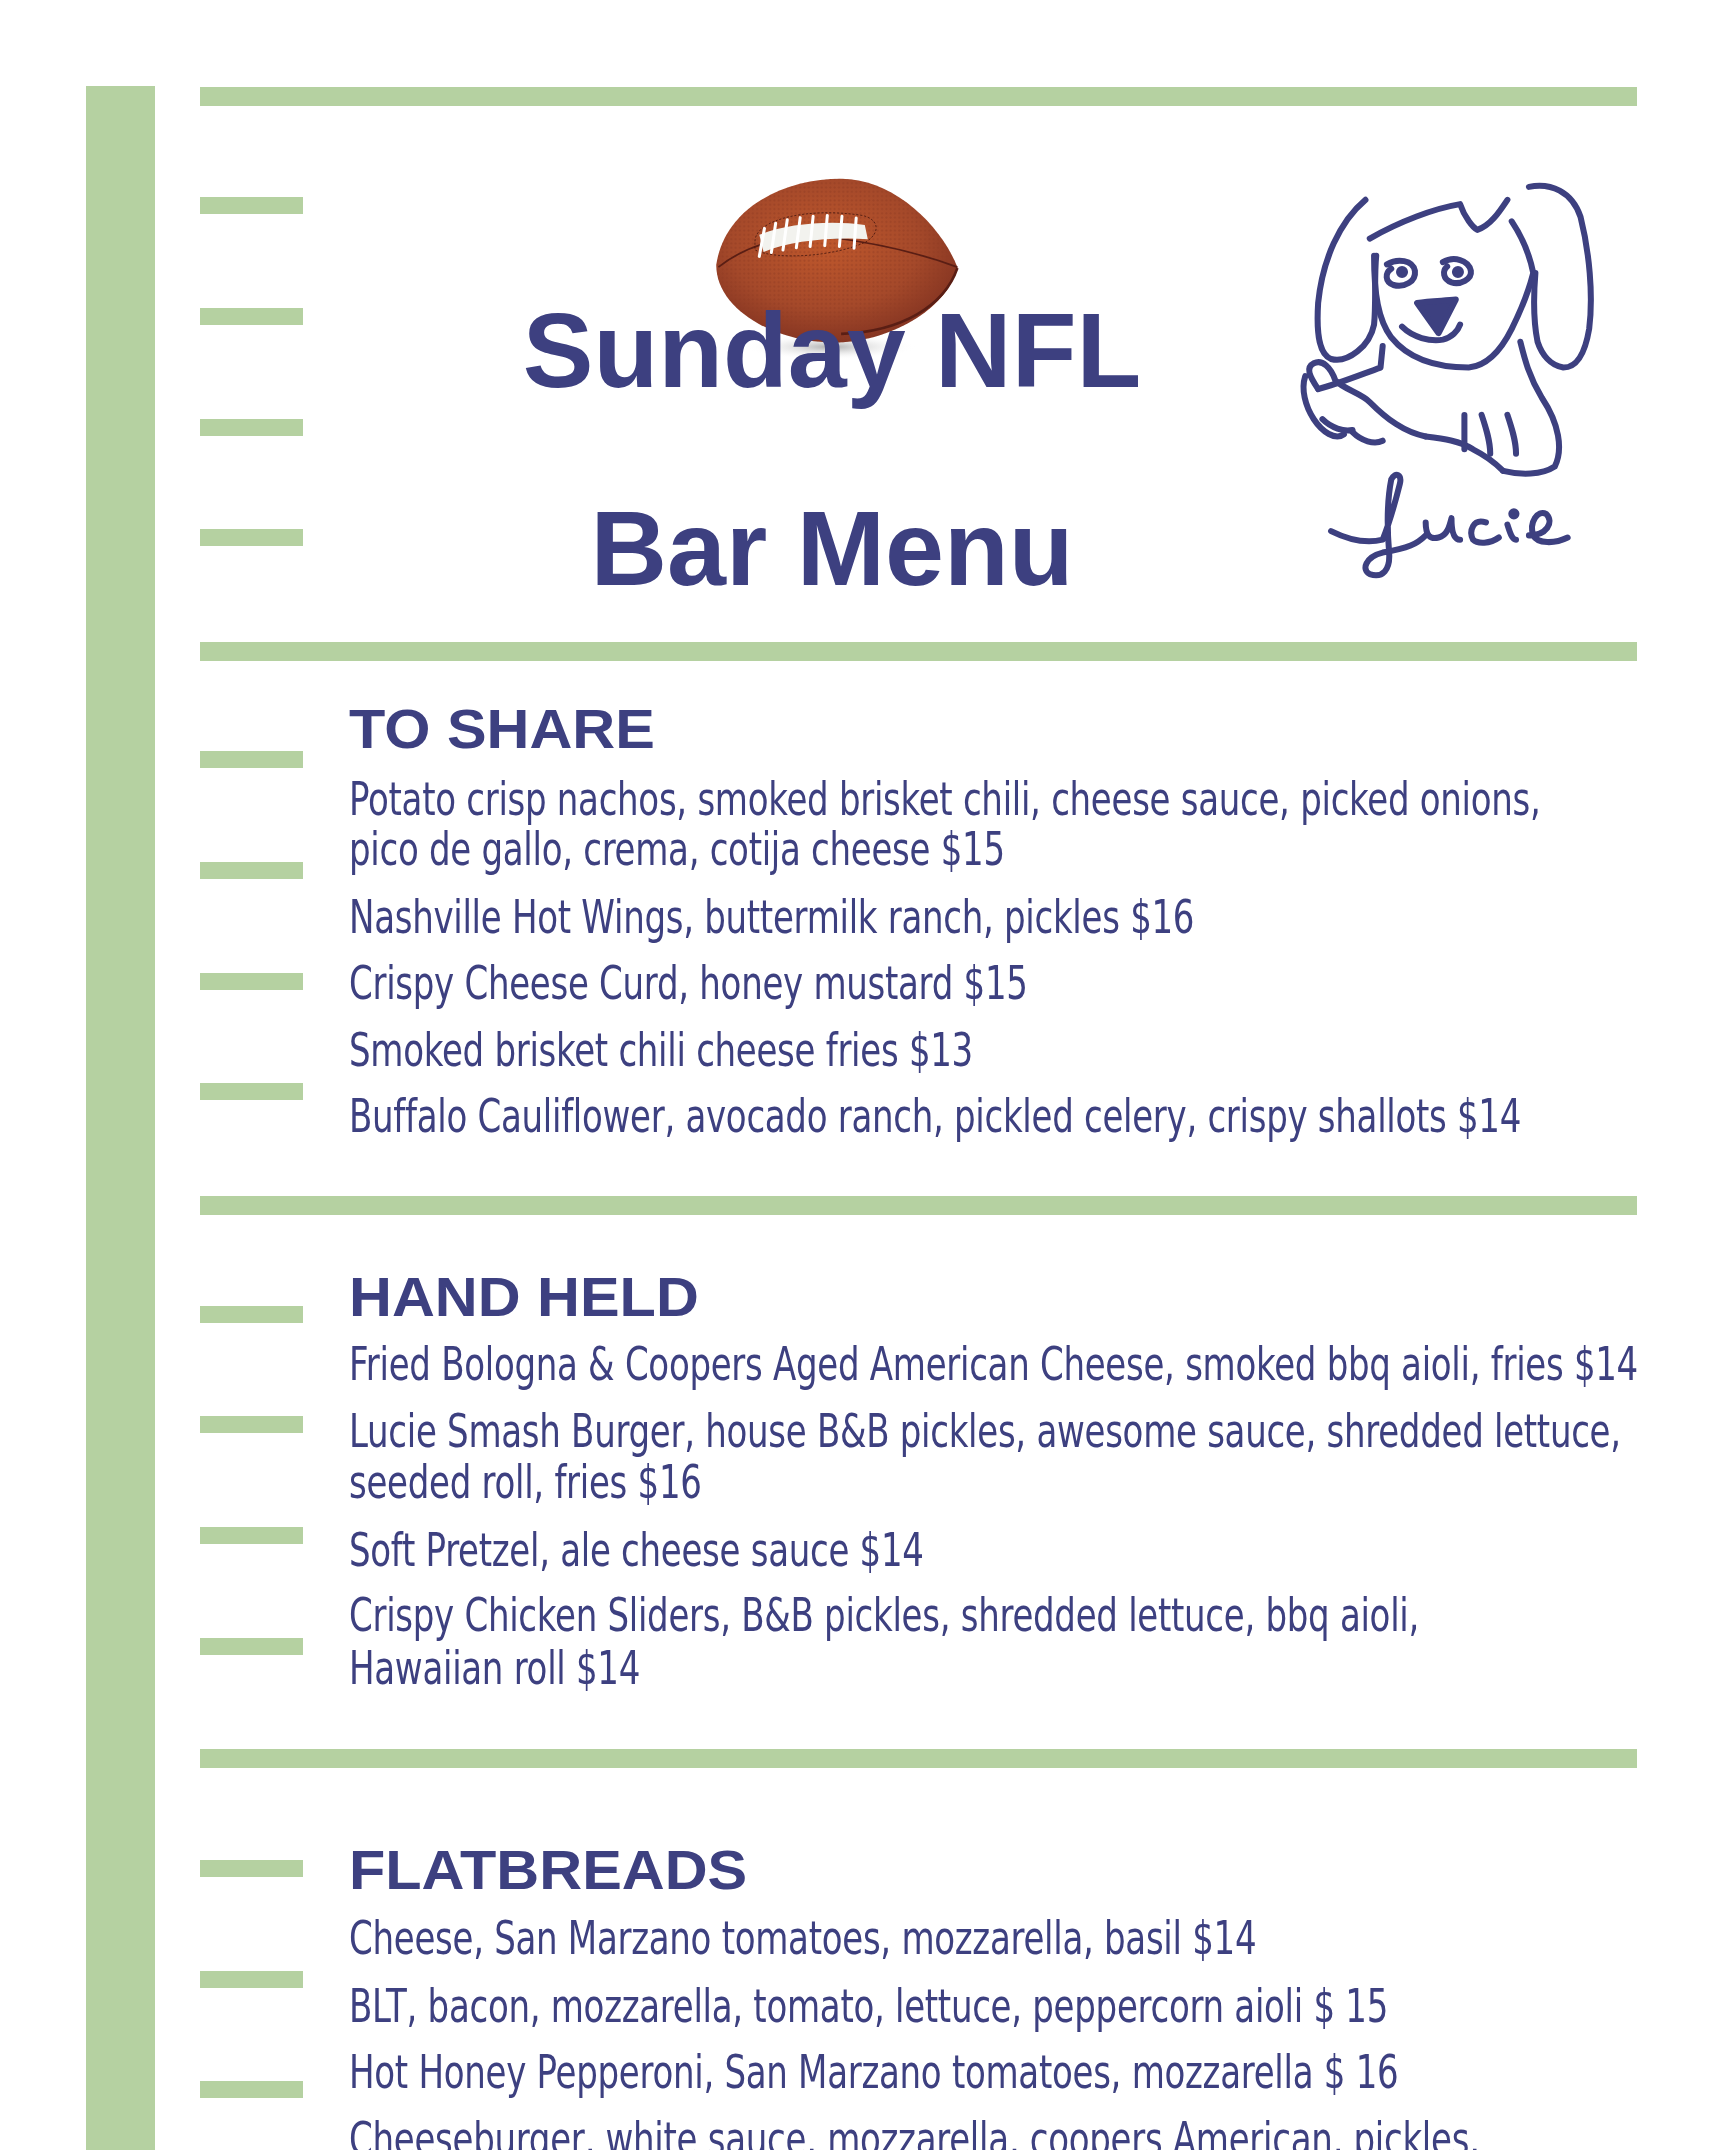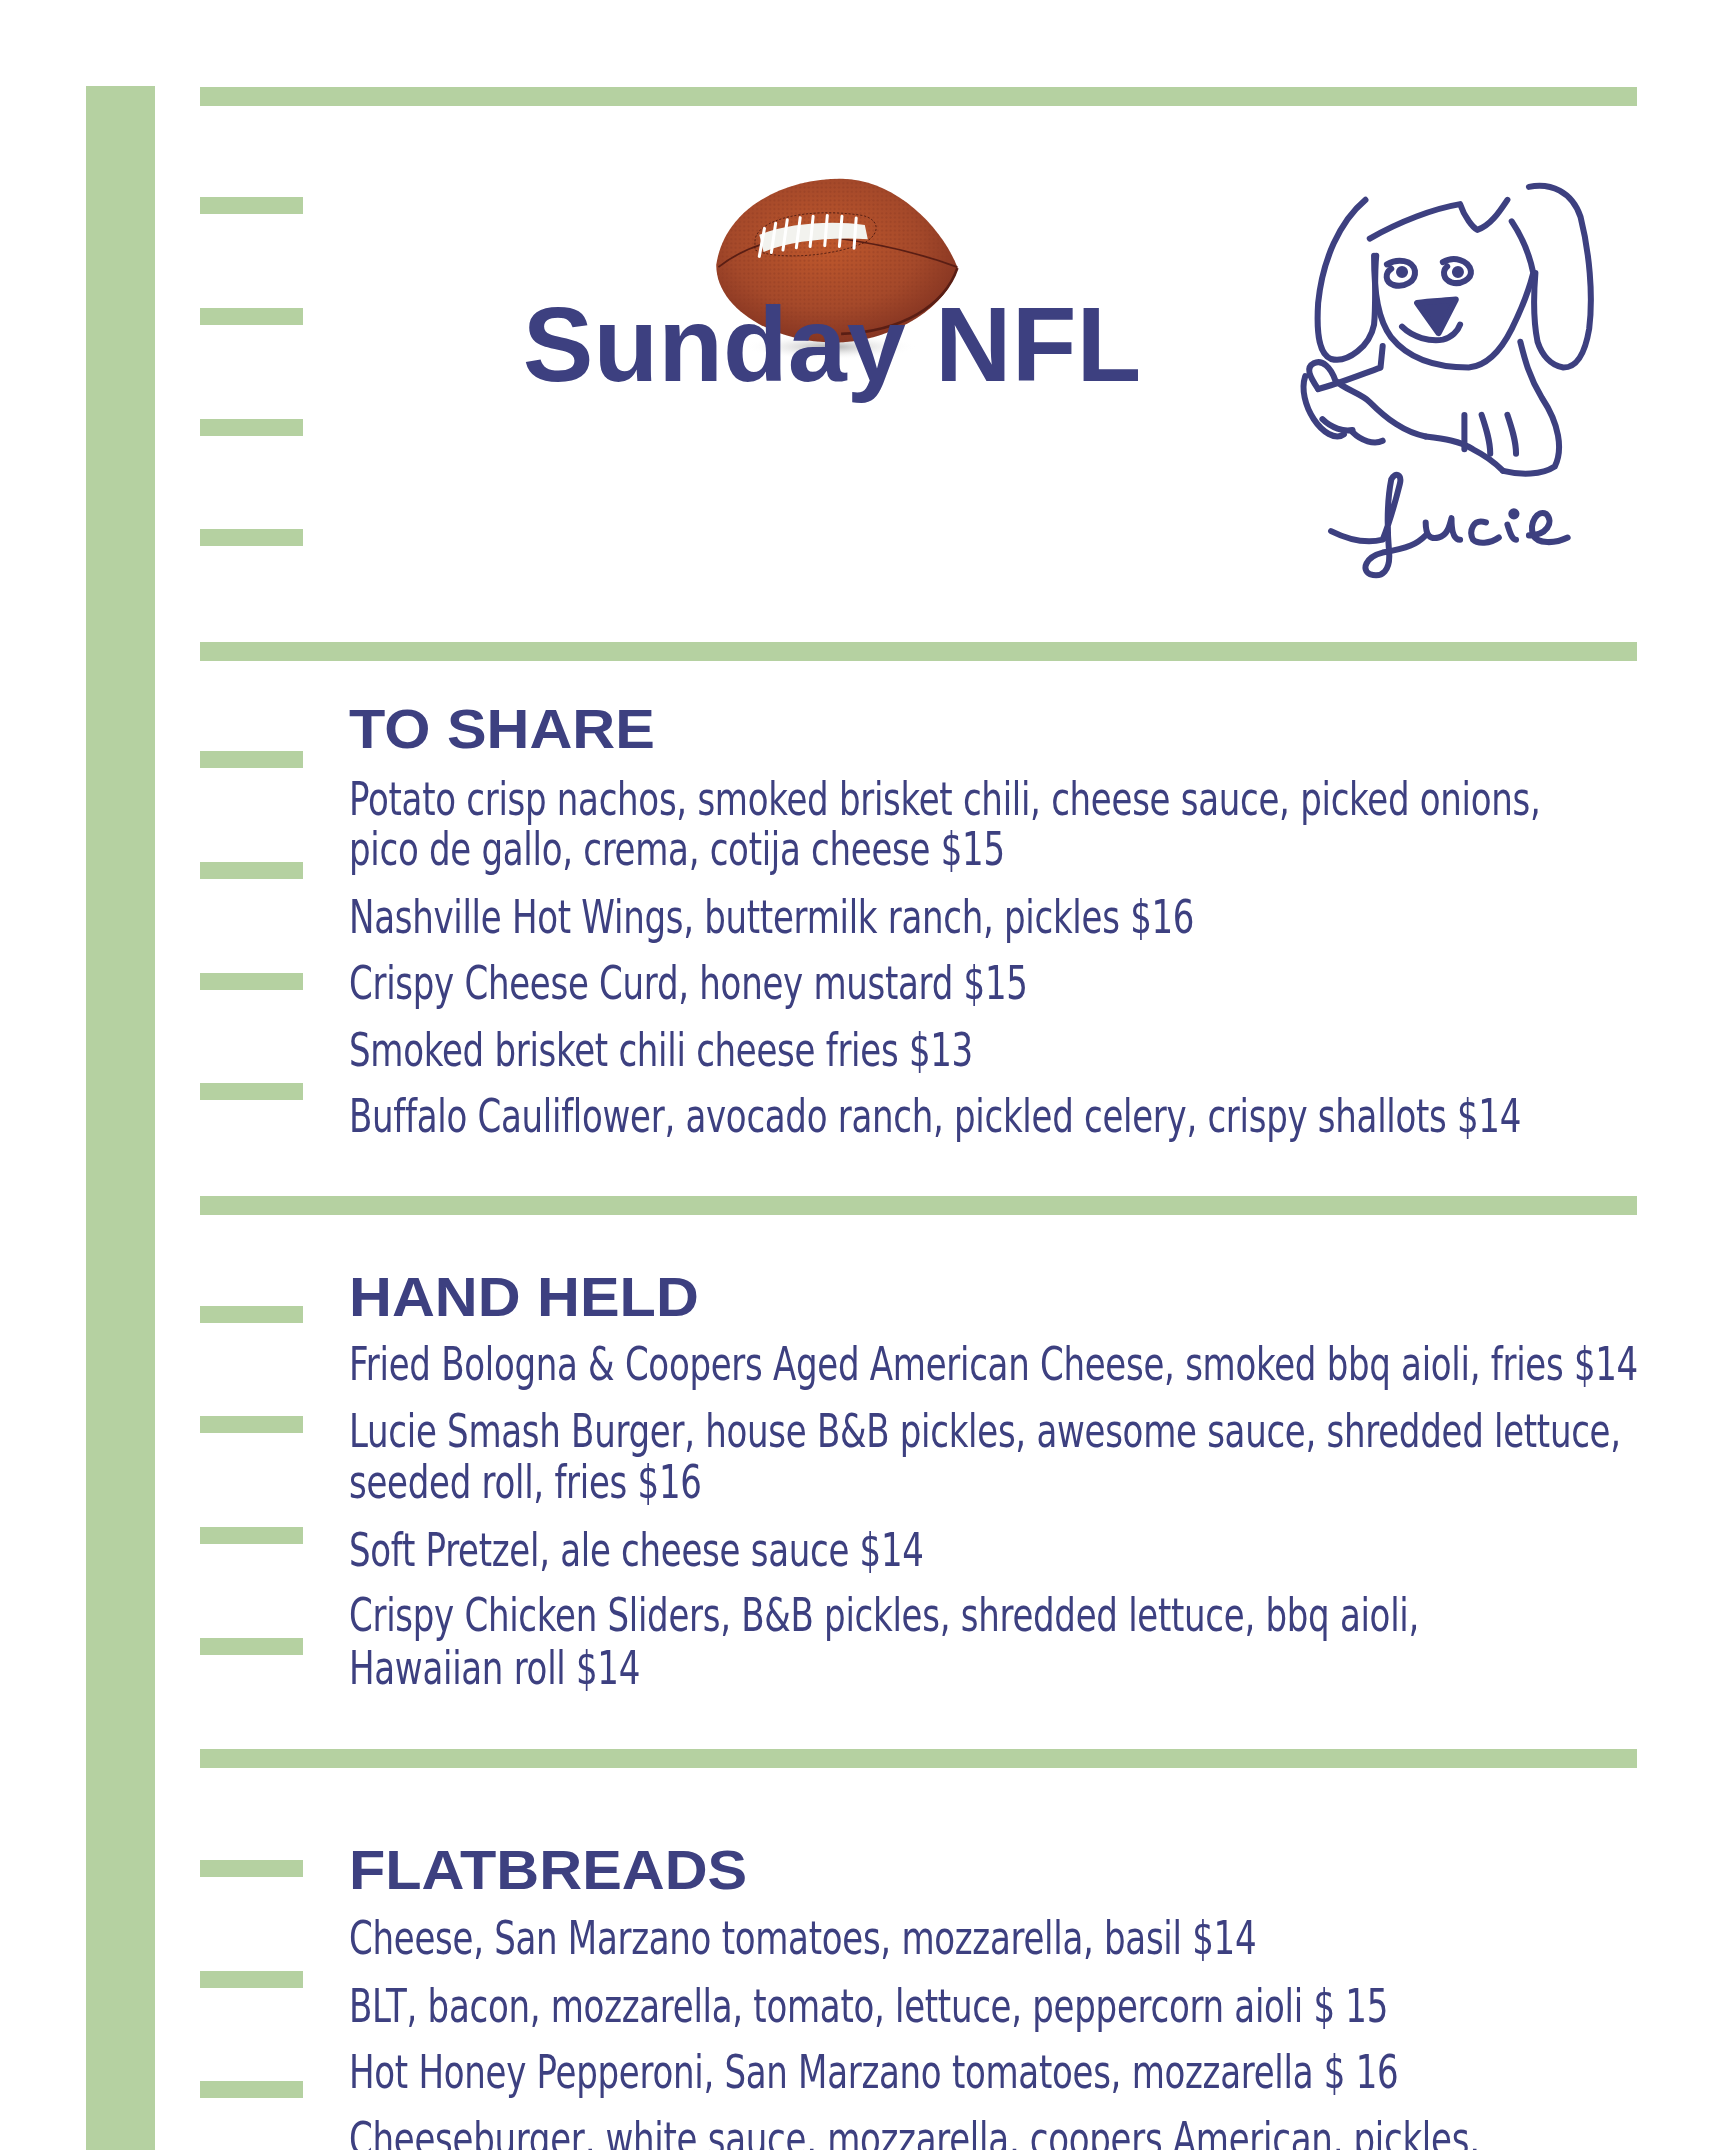--- a/index.html
+++ b/index.html
@@ -19,20 +19,21 @@
   .title {
     position: absolute;
     left: 430px; width: 804px;
     text-align: center;
     font-family: "Liberation Sans", sans-serif;
     font-weight: 700;
     font-size: 106px;
     line-height: 106px;
     white-space: nowrap;
     color: #3d4080;
+    margin-top: 6px;
   }
   .heading {
     position: absolute;
     left: 349px;
     font-family: "Liberation Sans", sans-serif;
     font-weight: 700;
     font-size: 55px;
     line-height: 55px;
     white-space: nowrap;
     color: #3d4080;
@@ -113,20 +114,21 @@
       <line x1="205" y1="120" x2="195" y2="190"></line>
       <line x1="235" y1="115" x2="226" y2="185"></line>
       <line x1="265" y1="112" x2="258" y2="182"></line>
       <line x1="298" y1="110" x2="292" y2="180"></line>
       <line x1="332" y1="112" x2="326" y2="182"></line>
       <line x1="365" y1="116" x2="360" y2="186"></line>
     </g>
   </svg>
 
   <div class="title" style="top:291px">Sunday NFL</div>
+  <div class="title" style="top:489px">Bar Menu</div>
 
   <svg class="dog" viewBox="0 0 760 960" fill="none" stroke="#3d4080" stroke-width="14" stroke-linecap="round" stroke-linejoin="round">
 
     <path d="M180,60 C120,110 80,200 70,300 C65,380 75,420 100,430 C140,440 190,400 200,350 C205,300 200,240 205,190"></path>
 
     <path d="M190,150 C260,110 340,80 400,70 C410,100 430,125 440,130 C470,120 490,90 510,60"></path>
     <path d="M200,190 C200,280 210,340 240,380 C280,430 340,450 420,450 C470,445 500,400 520,360 C540,320 560,270 570,230 C560,180 540,140 520,110"></path>
 
     <path d="M560,30 C610,20 660,40 680,100 C700,180 710,280 700,360 C690,420 670,450 640,450 C610,445 590,420 580,390 C570,340 570,290 575,230"></path>
 

